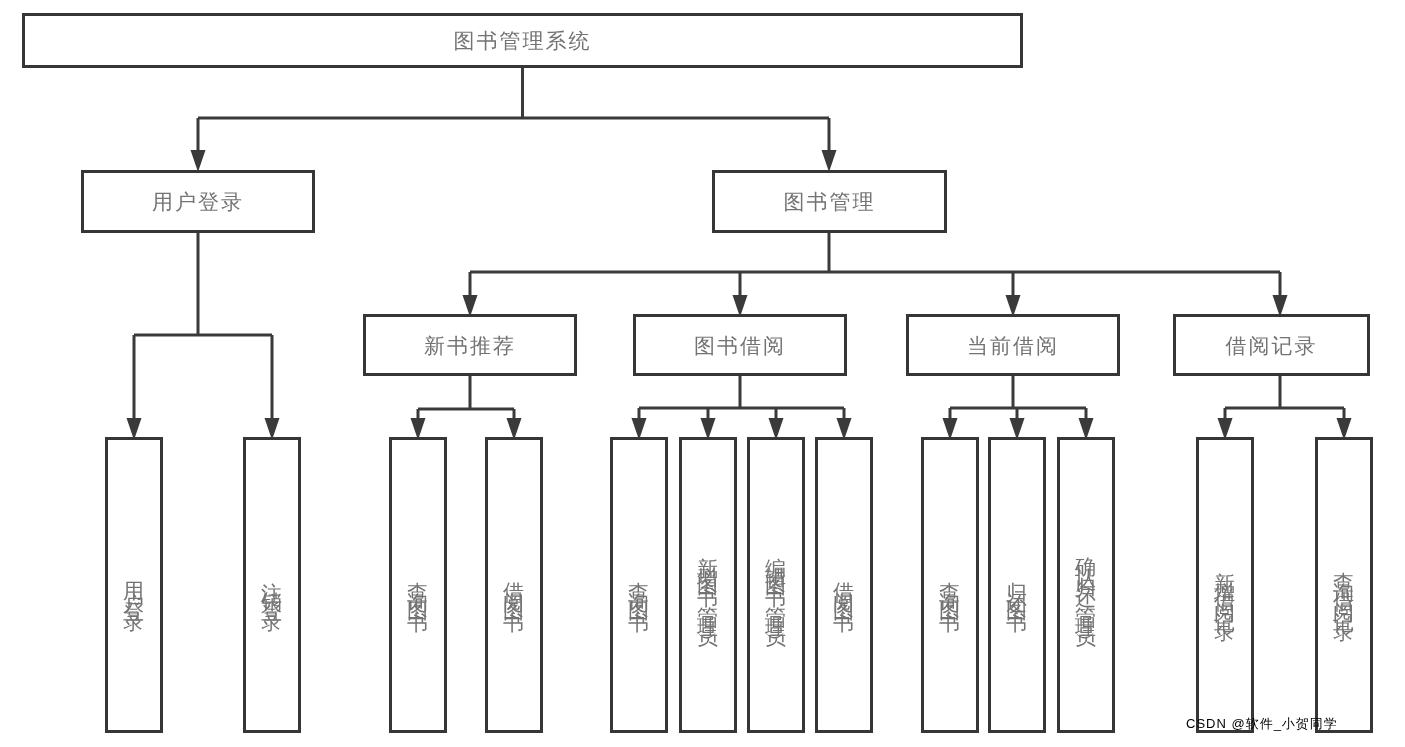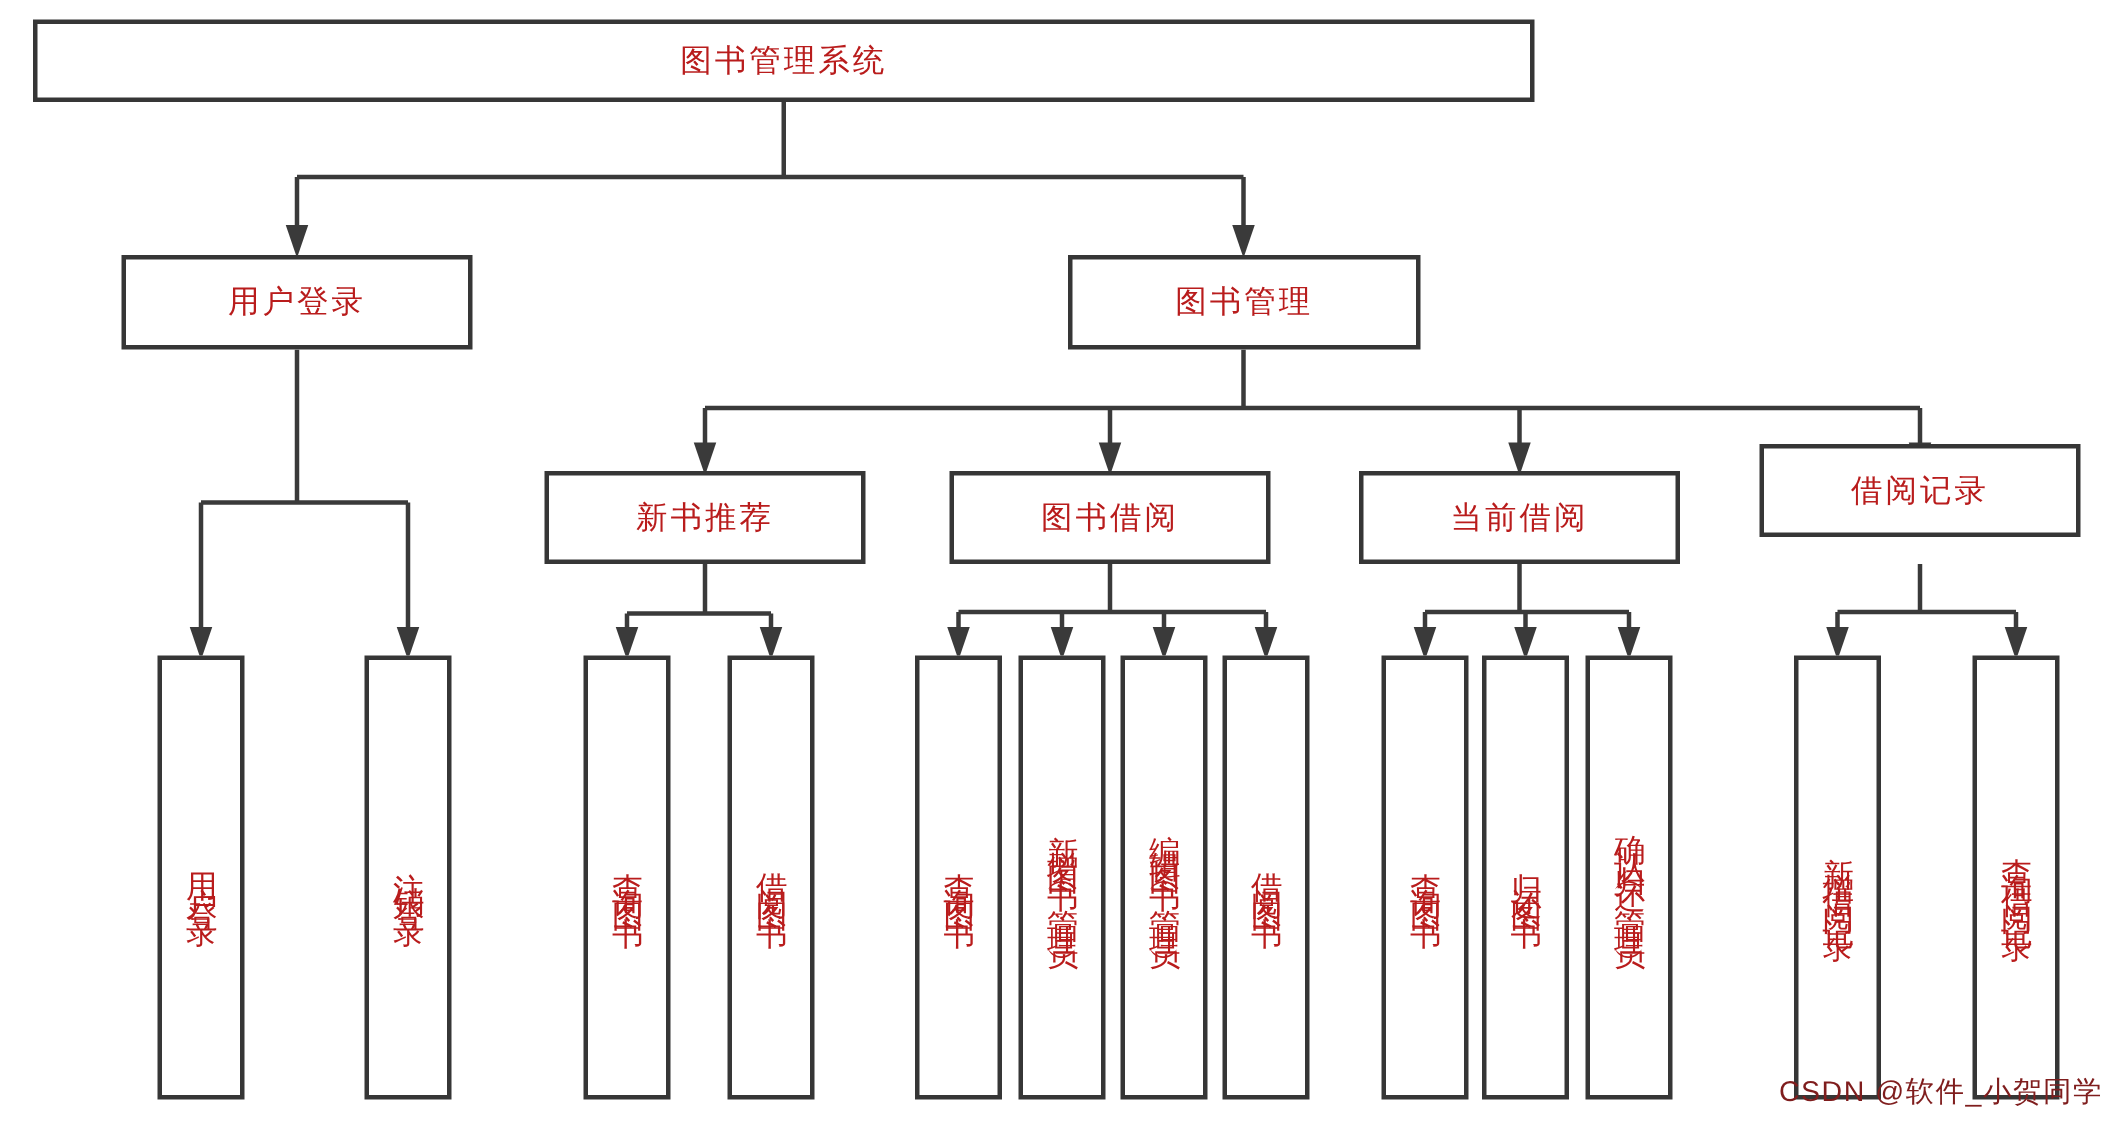--- a/index.html
+++ b/index.html
@@ -16,21 +16,21 @@
     left: 0; top: 0;
     width: 1405px; height: 747px;
     z-index: 1;
   }
   .box {
     position: absolute;
     z-index: 2;
     box-sizing: border-box;
     background: #ffffff;
     border: 3px solid #363636;
-    color: #b91c1c;
+    color: #737373;
     display: flex;
     align-items: center;
     justify-content: center;
     line-height: 1;
     text-align: right;
   }
   .box.h {
     font-size: 21px;
     letter-spacing: 2px;
   }
@@ -41,23 +41,23 @@
     letter-spacing: 10px;
     top: 437px;
     width: 58px;
     height: 296px;
   }
   .watermark {
     position: absolute;
     z-index: 3;
     left: 1186px;
     top: 715px;
-    font-size: 19px;
+    font-size: 13px;
     letter-spacing: 1px;
-    color: #7f1d1d;
+    color: #000000;
     white-space: nowrap;
   }
 </style>
 </head>
 <body>
 
 <div class="canvas">
 
   <svg class="connectors" viewBox="0 0 1405 747" xmlns="http://www.w3.org/2000/svg" aria-hidden="true">
     <g stroke="#3a3a3a" stroke-width="3" fill="none">
@@ -129,21 +129,21 @@
   </svg>
 
   <div class="box h" style="left:22px; top:13px; width:1001px; height:55px;">图书管理系统</div>
 
   <div class="box h" style="left:81px; top:170px; width:234px; height:63px;">用户登录</div>
   <div class="box h" style="left:712px; top:170px; width:235px; height:63px;">图书管理</div>
 
   <div class="box h" style="left:363px; top:314px; width:214px; height:62px;">新书推荐</div>
   <div class="box h" style="left:906px; top:314px; width:214px; height:62px;">当前借阅</div>
   <div class="box h" style="left:633px; top:314px; width:214px; height:62px;">图书借阅</div>
-  <div class="box h" style="left:1173px; top:296px; width:214px; height:62px;">借阅记录</div>
+  <div class="box h" style="left:1173px; top:314px; width:197px; height:62px;">借阅记录</div>
 
   <div class="box v" style="left:105px;">用户登录</div>
   <div class="box v" style="left:243px;">注销登录</div>
 
   <div class="box v" style="left:389px;">查询图书</div>
   <div class="box v" style="left:485px;">借阅图书</div>
 
   <div class="box v" style="left:610px;">查询图书</div>
   <div class="box v" style="left:679px;">新增图书（管理员）</div>
   <div class="box v" style="left:747px;">编辑图书（管理员）</div>

